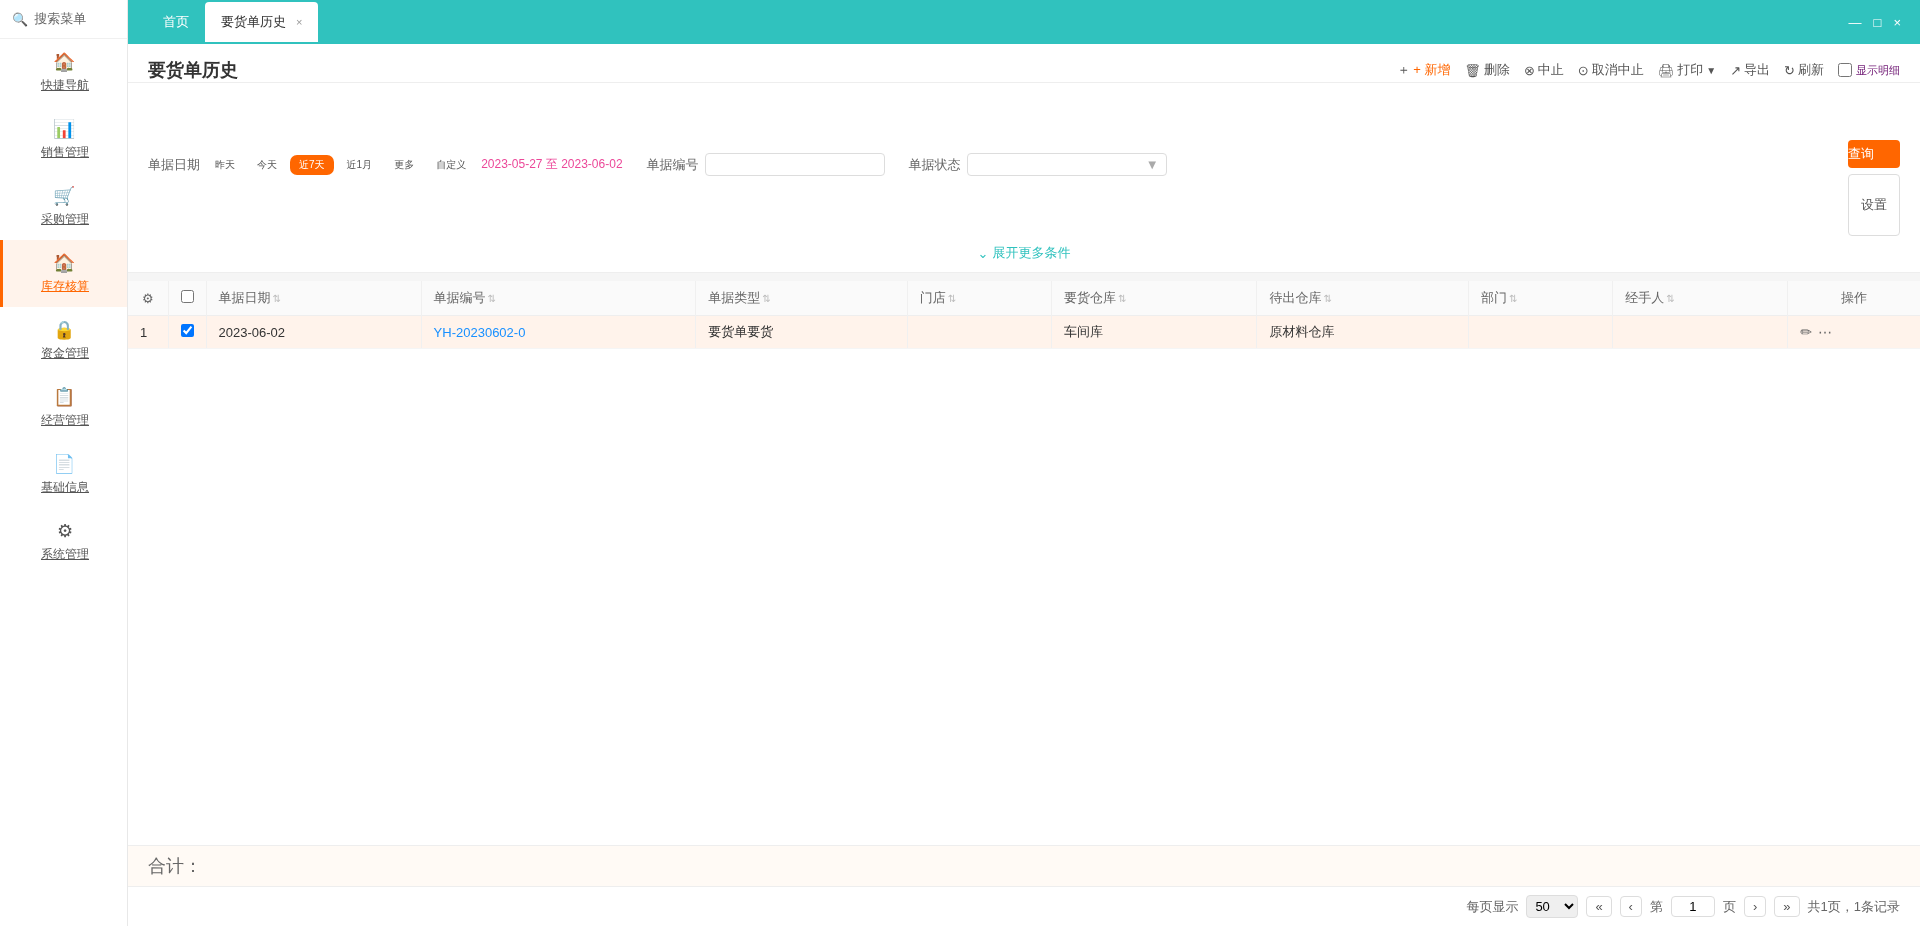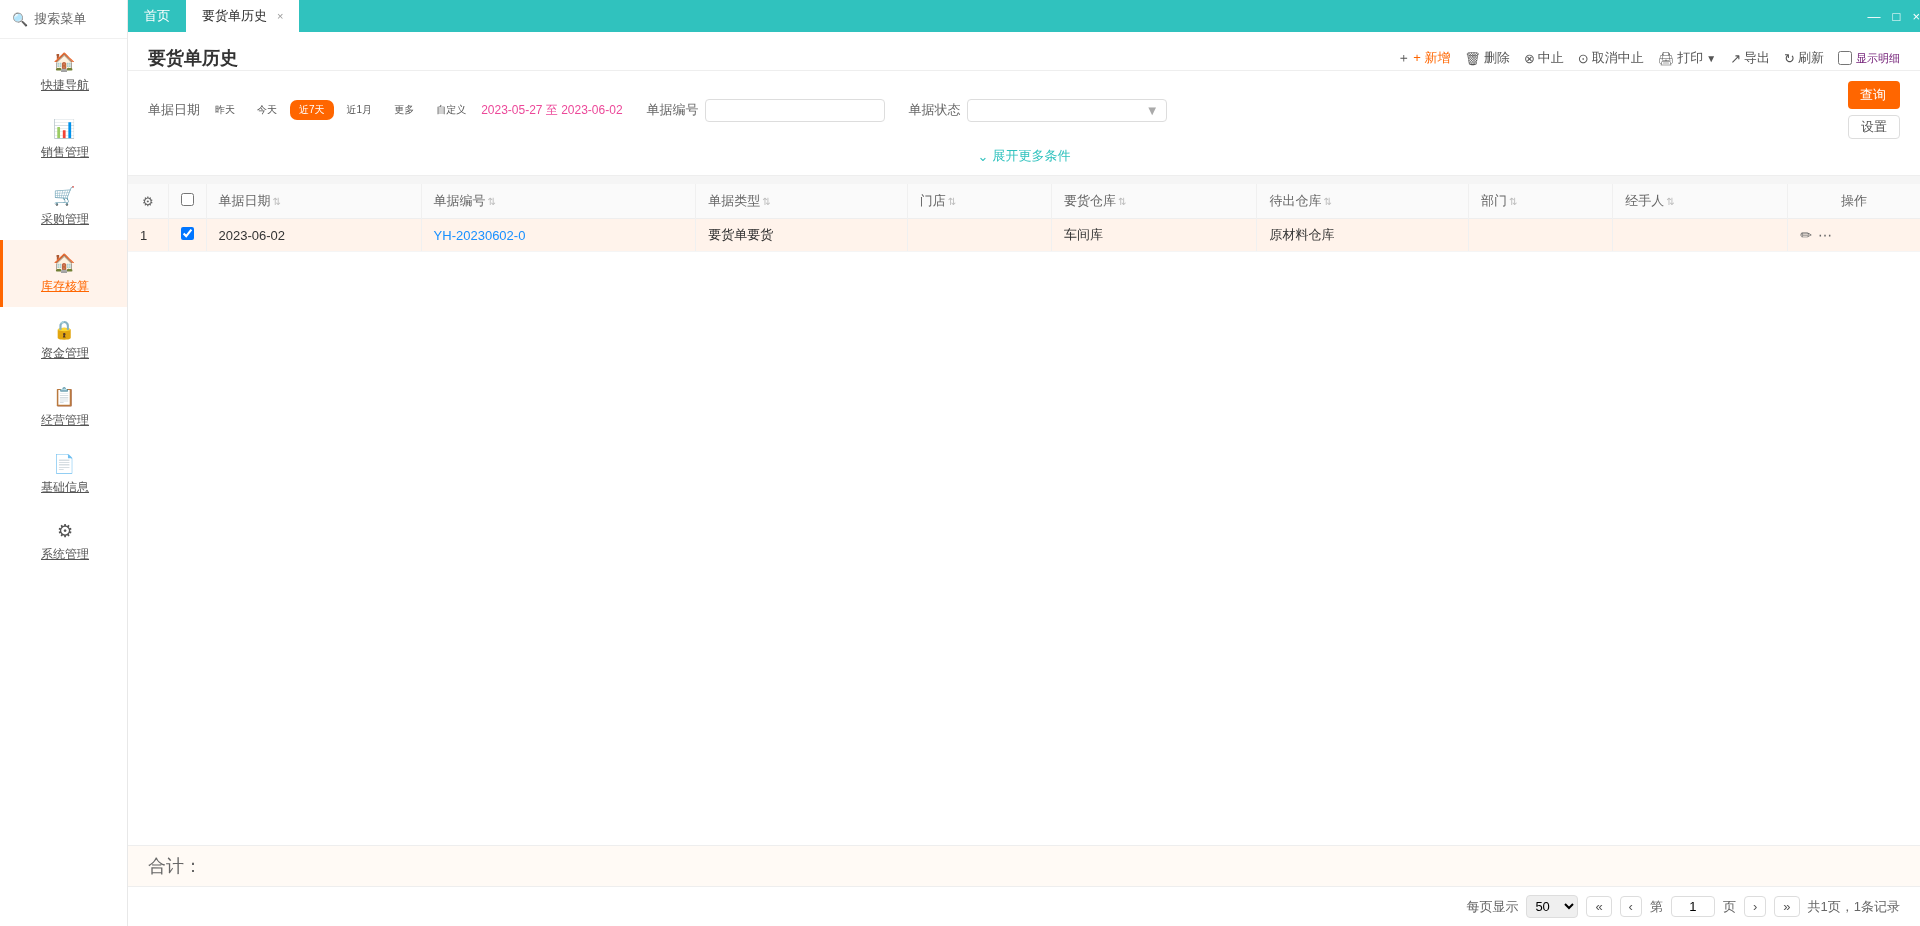--- a/index.html
+++ b/index.html
@@ -47,24 +47,24 @@
       flex: 1;
       display: flex;
       flex-direction: column;
       height: 100%;
       overflow: hidden;
     }
 
     
     .topbar {
       background: #30c2be;
-      height: 32px;
-      display: flex;
-      align-items: center;
-      padding: 0 0;
+      height: 44px;
+      display: flex;
+      align-items: center;
+      padding: 0 19px;
       gap: 0;
       flex-shrink: 0;
     }
     .tab {
       height: 40px;
       display: flex;
       align-items: center;
       padding: 0 16px;
       cursor: pointer;
       color: #fff;
@@ -116,33 +116,34 @@
     .toolbar {
       display: flex;
       align-items: center;
       gap: 14px;
     }
     .btn-primary {
       background: #f60;
       color: #fff;
       border: none;
       border-radius: 4px;
-      padding: 5px 12px;
+      padding: 5px 0;
       cursor: pointer;
       font-size: 13px;
       display: flex;
       align-items: center;
       gap: 4px;
+      margin-top: 47px;
     }
     .btn-outline {
       background: #fff;
       color: #555;
       border: 1px solid #ddd;
       border-radius: 4px;
-      padding: 2px 12px;
+      padding: 21px 12px;
       cursor: pointer;
       font-size: 13px;
       display: flex;
       align-items: center;
       gap: 4px;
     }
     .toolbar-action {
       color: #555;
       cursor: pointer;
       display: flex;

